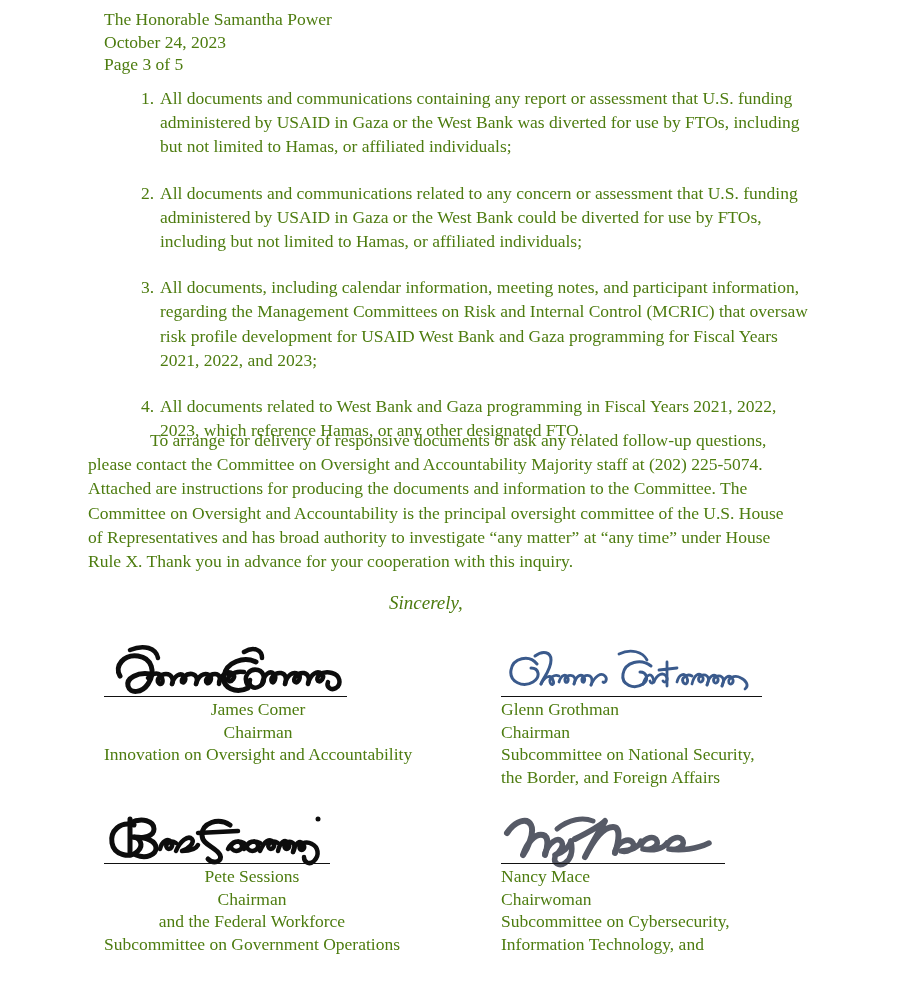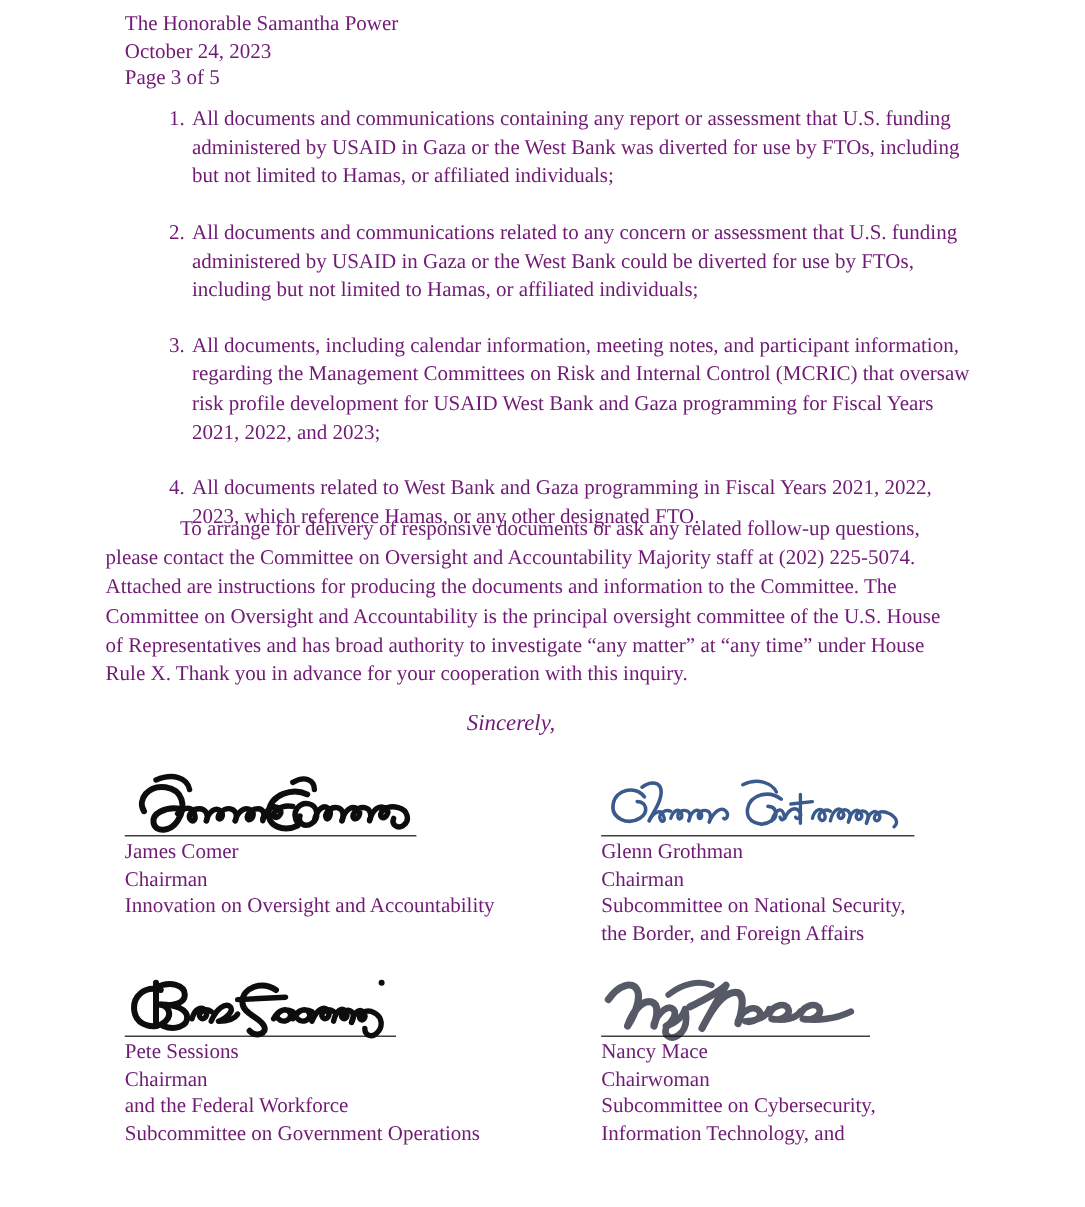--- a/index.html
+++ b/index.html
@@ -7,21 +7,21 @@
     padding: 0;
     background: #ffffff;
   }
   .page {
     position: relative;
     width: 904px;
     height: 1006px;
     background: #ffffff;
     overflow: hidden;
     font-family: "Liberation Serif", "DejaVu Serif", serif;
-    color: #701a75;
+    color: #4d7c0f;
     -webkit-font-smoothing: antialiased;
   }
 
   
   .header-block {
     position: absolute;
     left: 104px;
     top: 8px;
     font-size: 17.5px;
     line-height: 22.5px;
@@ -73,21 +73,21 @@
     font-size: 19px;
     font-style: italic;
   }
 
   
   .sig-block {
     position: absolute;
     font-size: 17.5px;
     line-height: 22.6px;
   }
-  .sig-block.col-left  { left: 104px; }
+  .sig-block.col-left  { left: 104px; text-align: center; }
   .sig-block.col-right { left: 456px; margin-left: 45px; }
   .sig-block.row-one   { top: 648px; }
   .sig-block.row-two   { top: 815px; }
 
   .sig-art {
     position: relative;
     height: 48px;
   }
   .sig-art svg {
     position: absolute;

